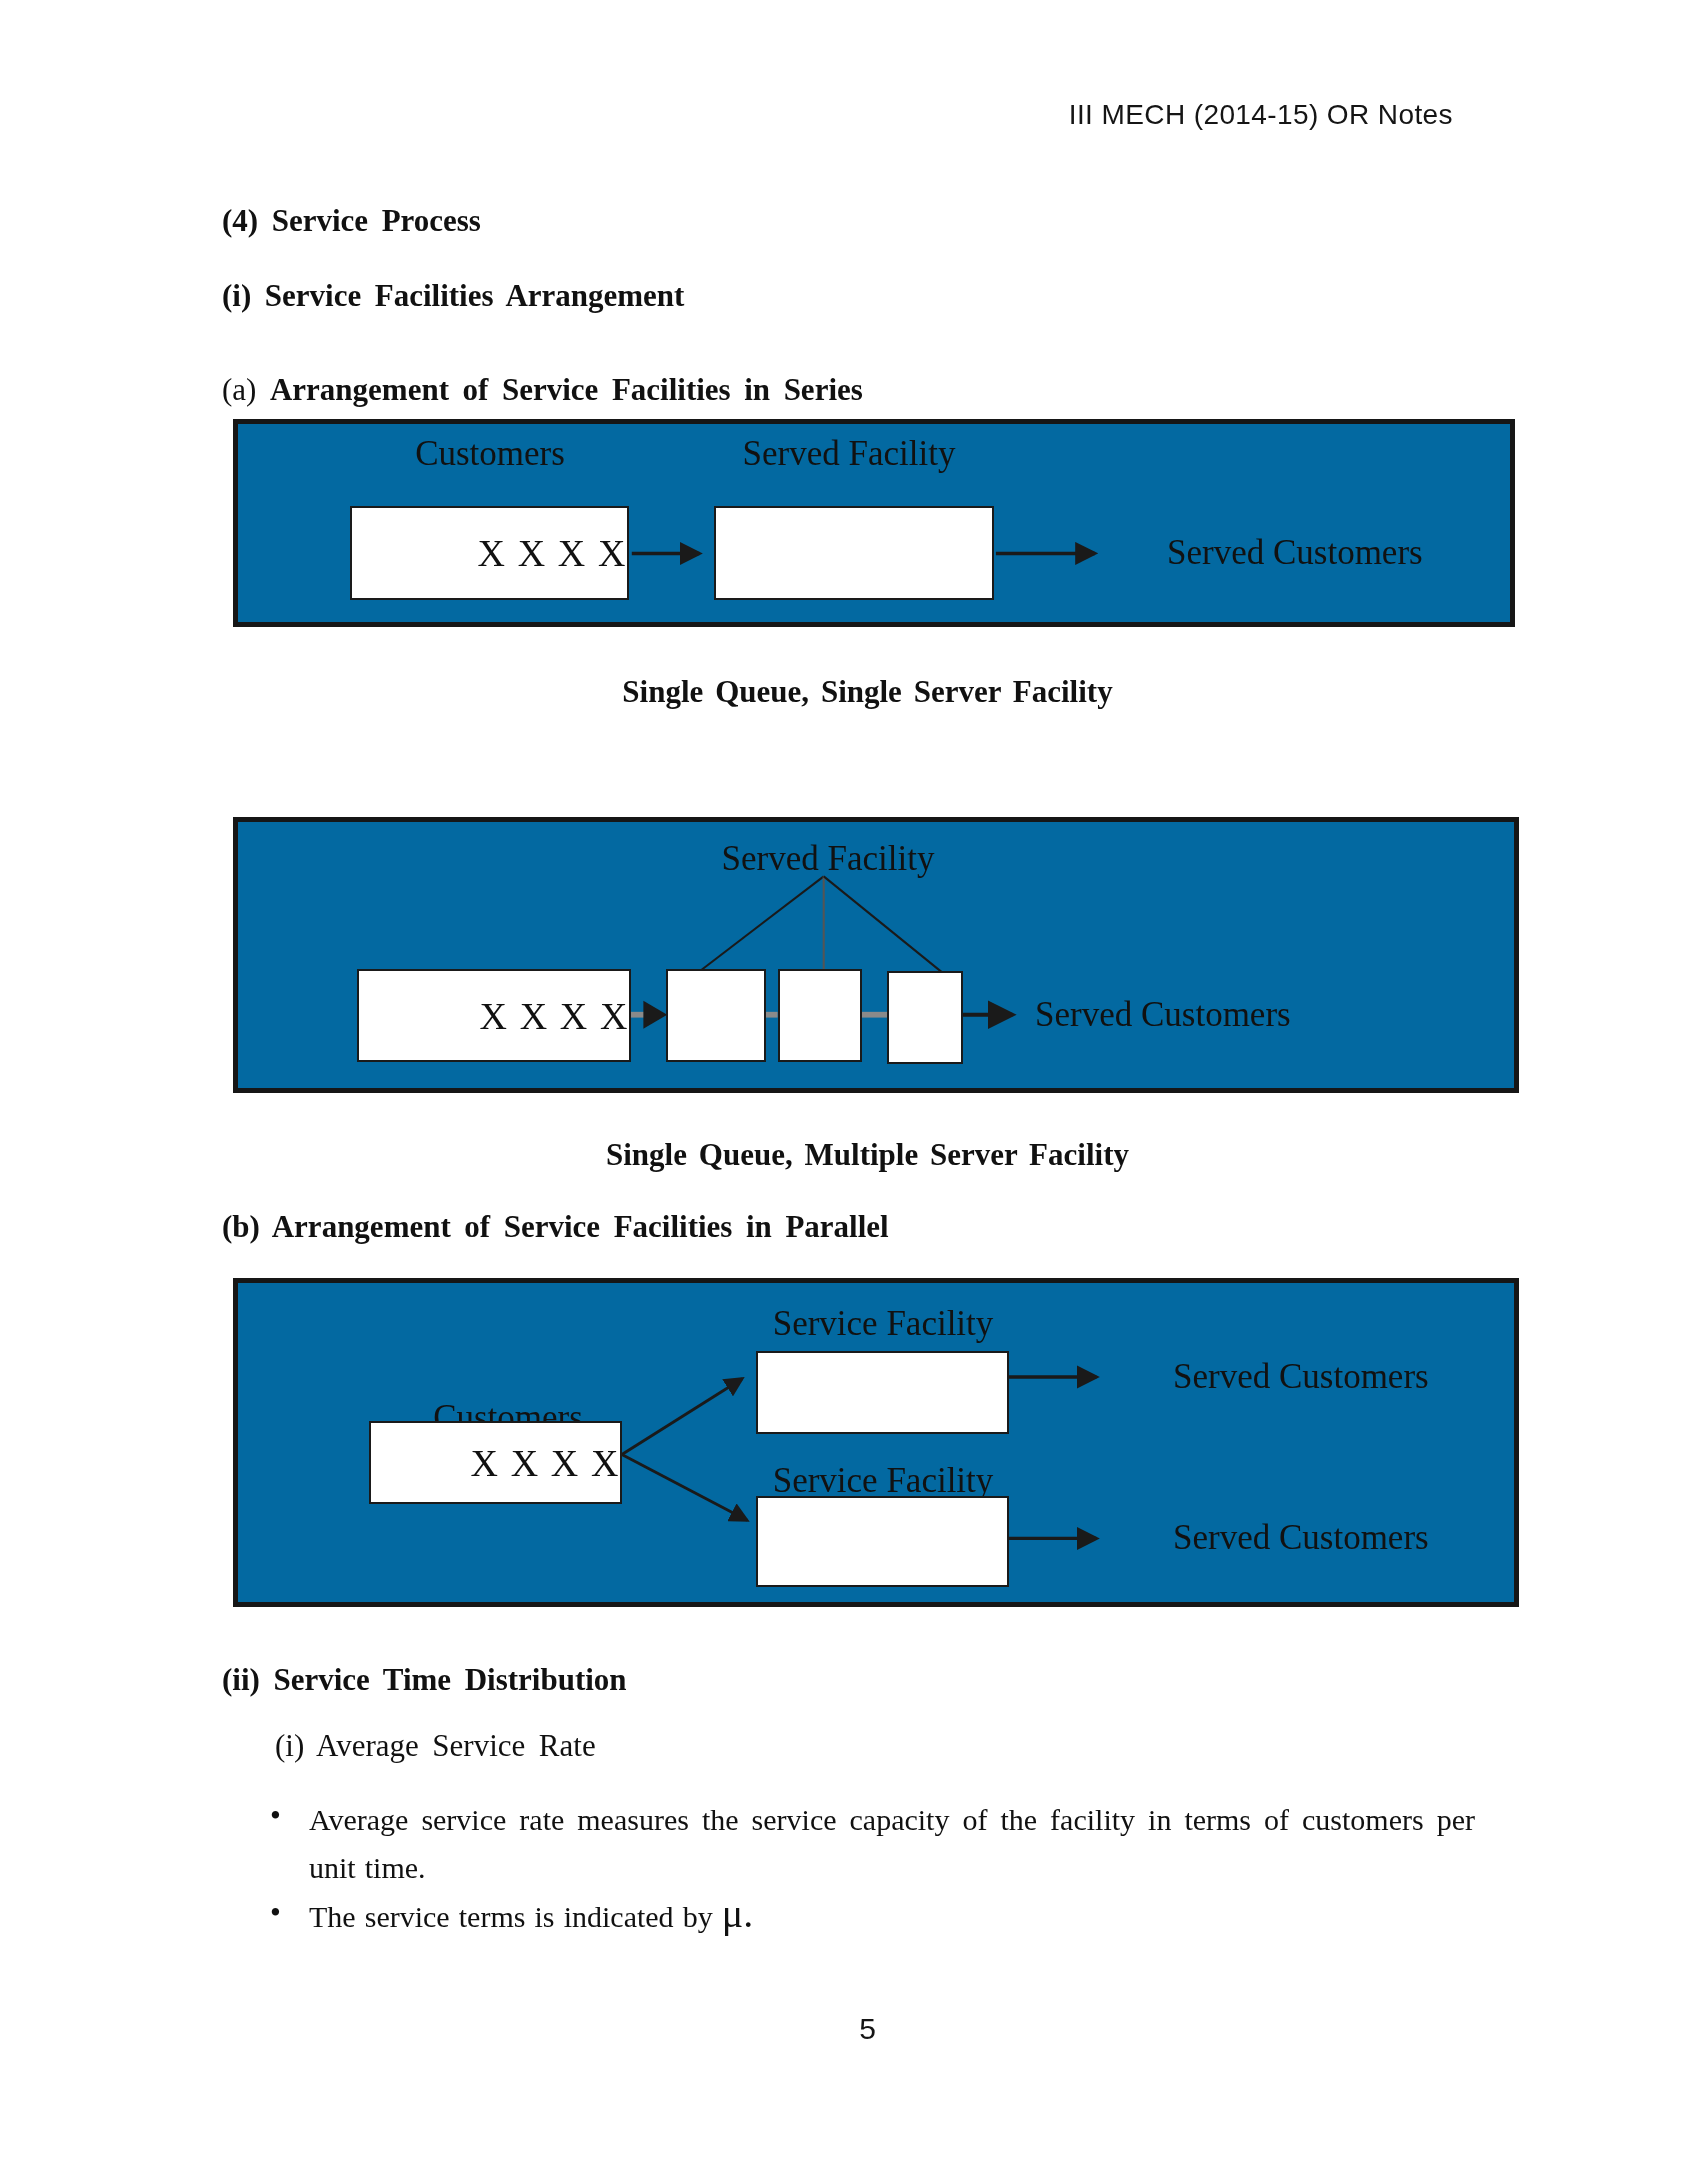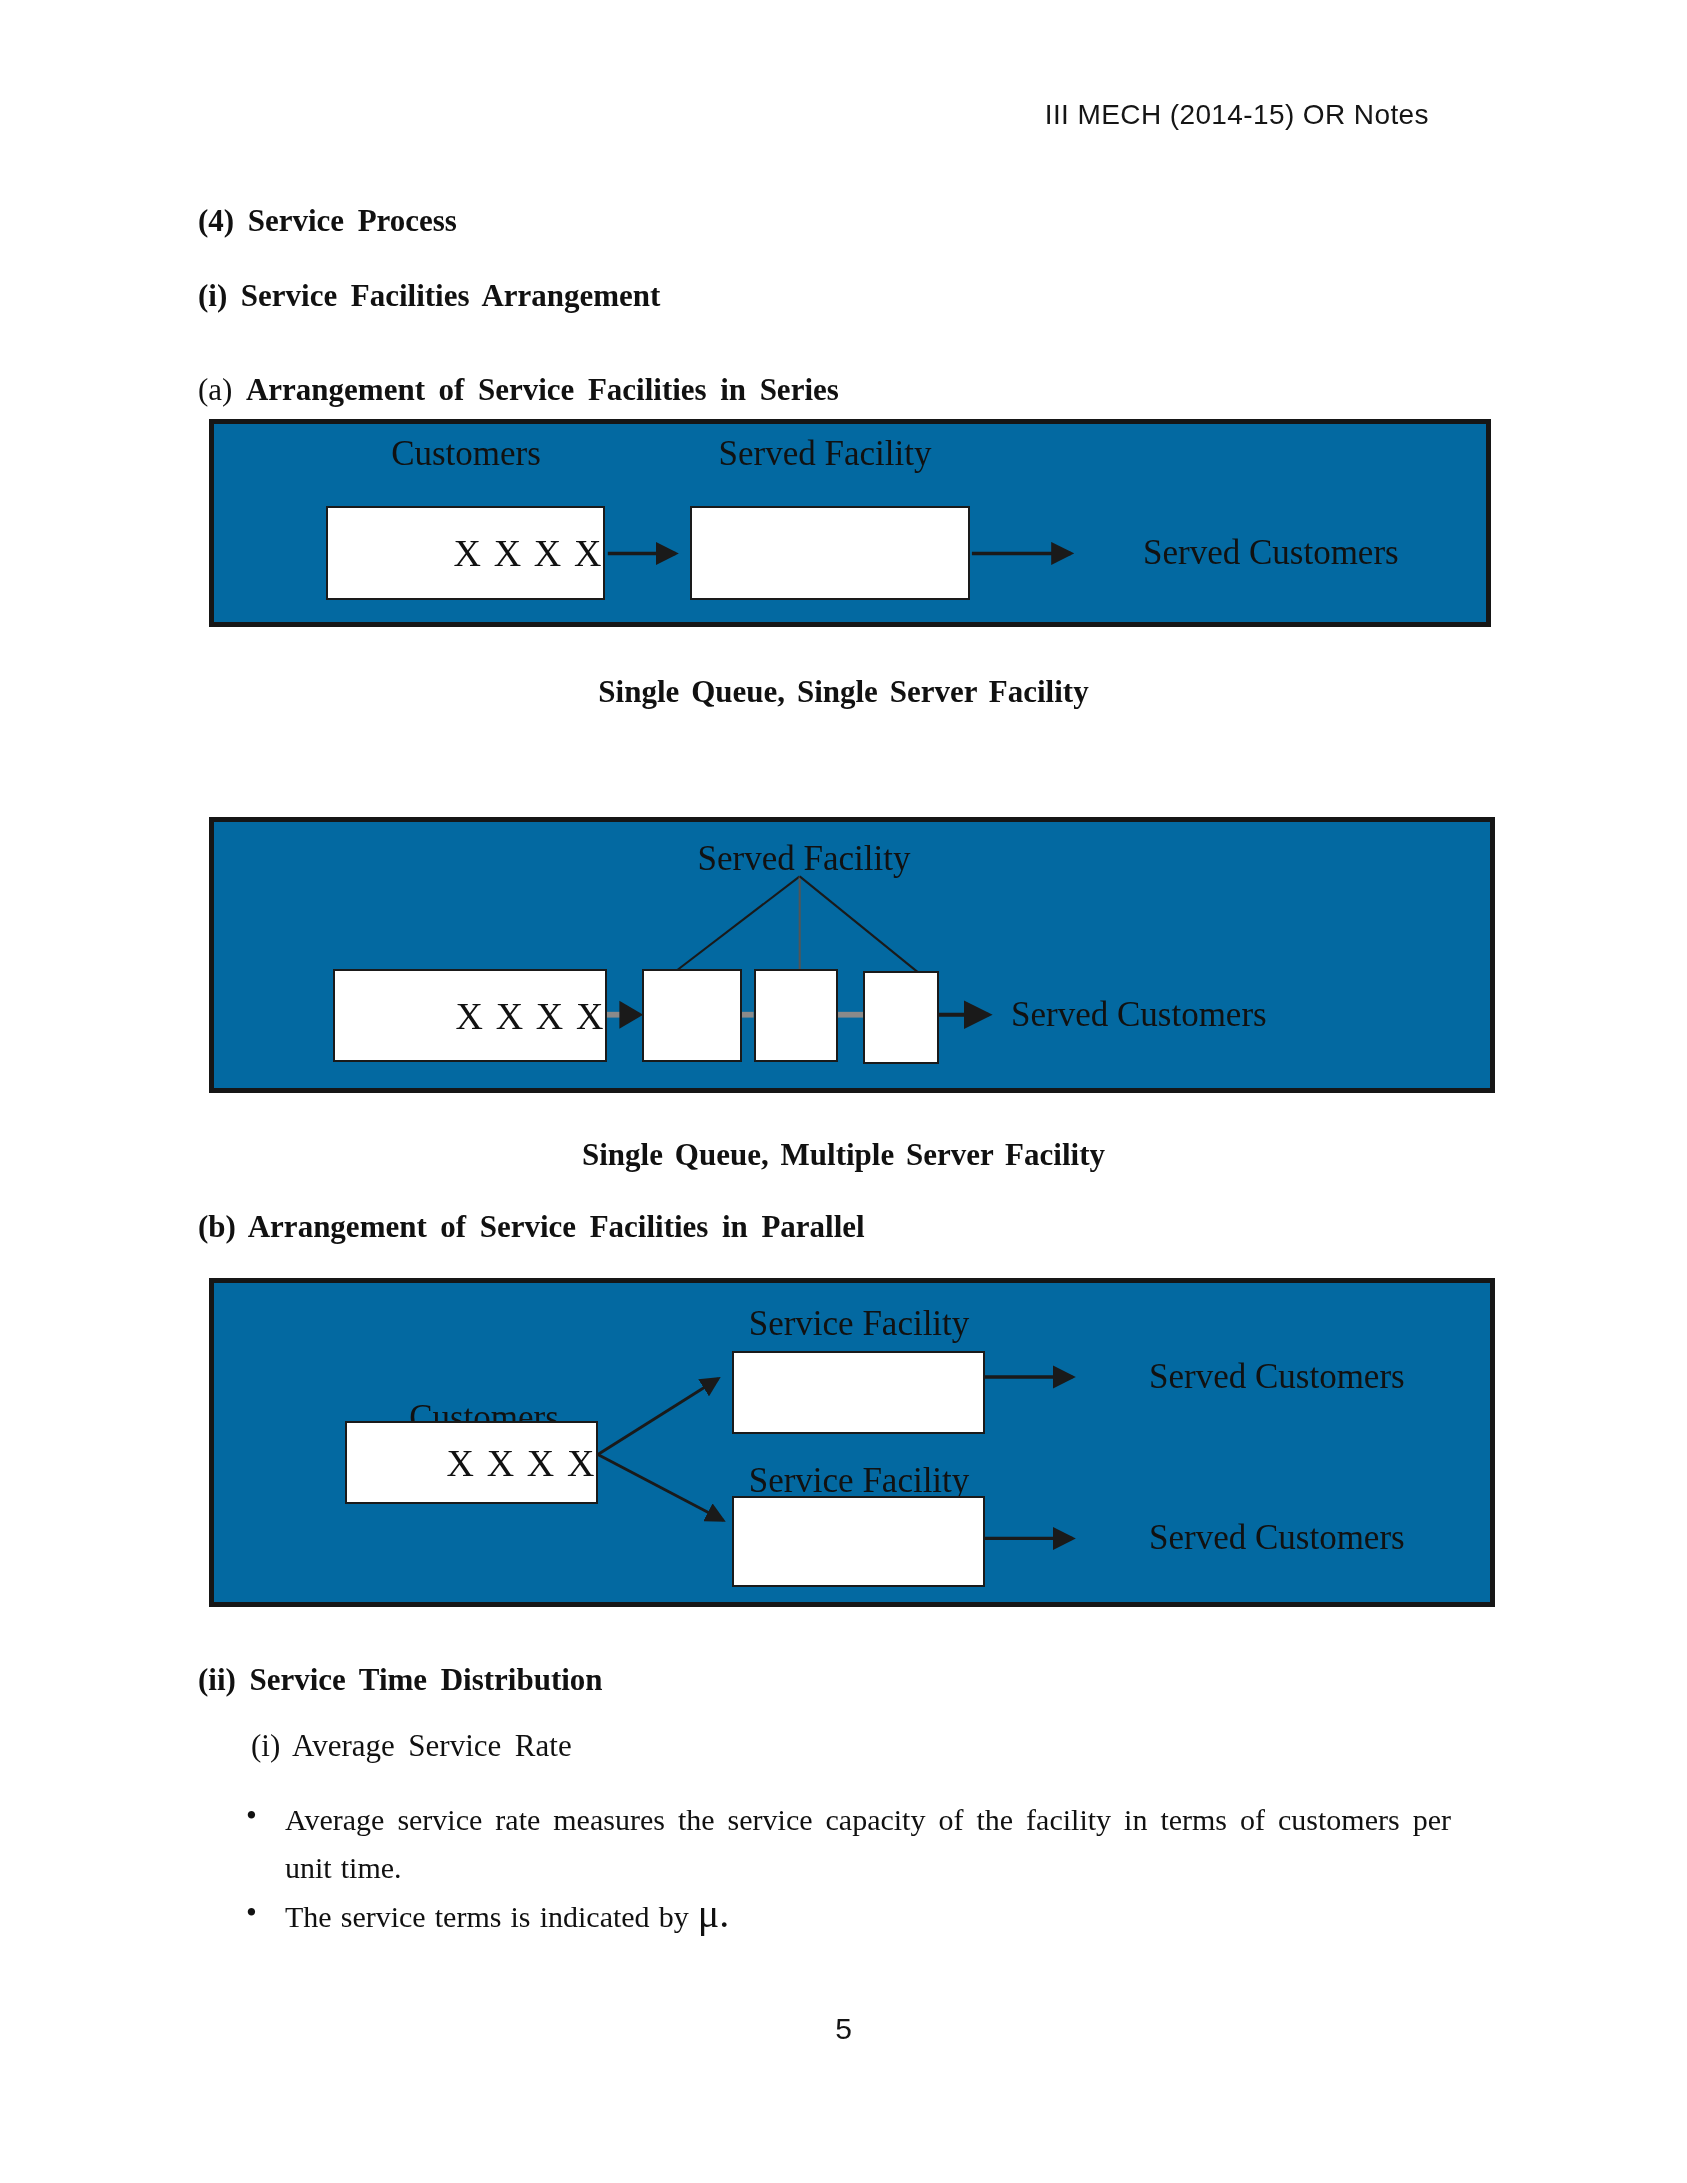--- a/index.html
+++ b/index.html
@@ -1,18 +1,18 @@
 <!DOCTYPE html>
 <html style="font-size:13px"><head>
 <meta charset="utf-8">
 <style>
   html,body { margin:0; padding:0; background:#ffffff; }
   .page {
     position:relative; width:1623px; height:2183px; background:#ffffff;
-    font-family:"Liberation Serif","DejaVu Serif",serif; color:#111111; overflow:hidden;
+    font-family:"Liberation Serif","DejaVu Serif",serif; color:#111111; overflow:hidden;margin-left:24px;
   }
   .hdr {
     position:absolute; top:99px; right:194px;
     font-family:"Liberation Sans","DejaVu Sans",sans-serif;
     font-size:28px; color:#151515; letter-spacing:0.4px;
   }
   .h { position:absolute; left:198px; font-size:31px; font-weight:bold; word-spacing:5.8px; white-space:nowrap;text-align:center; }
   .h .light { font-weight:normal; }
   .sub { position:absolute; left:251px; font-size:31px; font-weight:normal; word-spacing:5.8px; white-space:nowrap; }
   .caption { position:absolute; left:0; width:1687px; text-align:center; font-size:31px; font-weight:bold; word-spacing:4.1px; }

